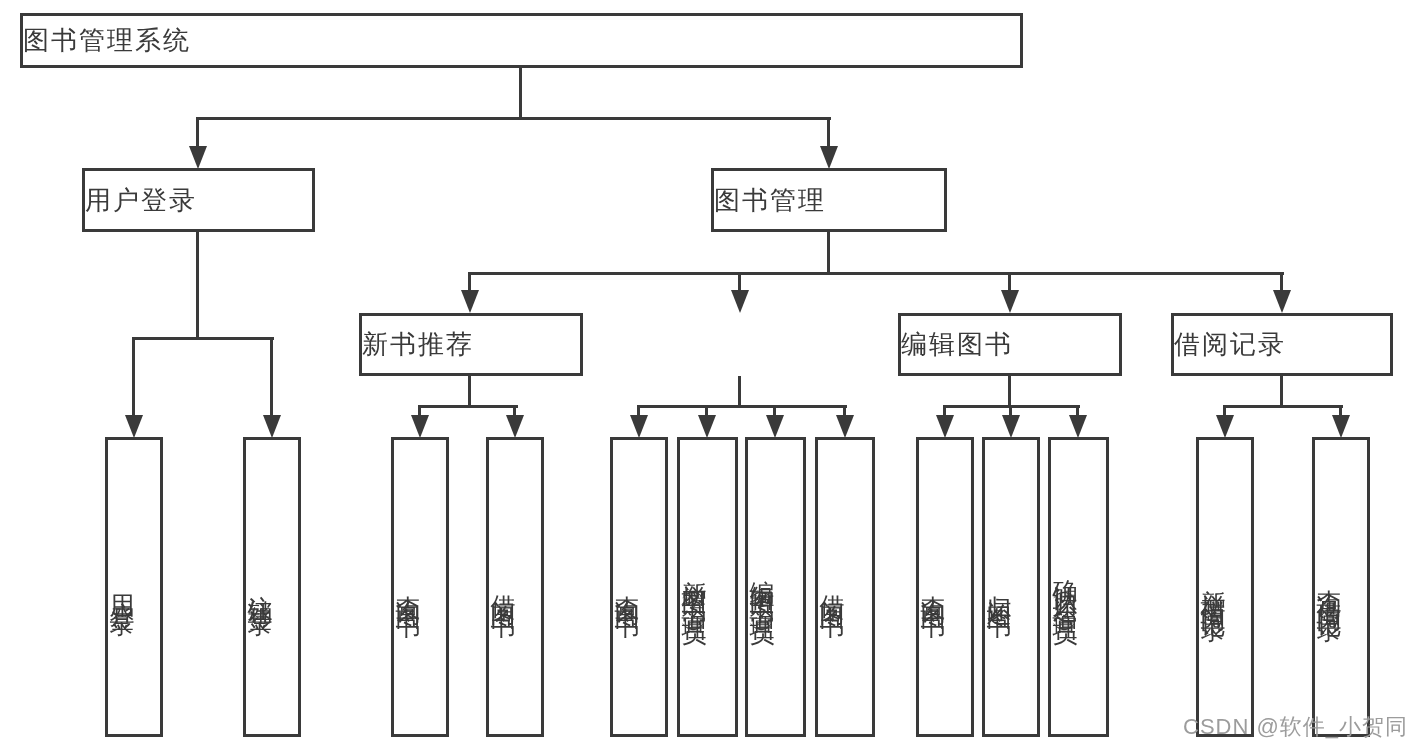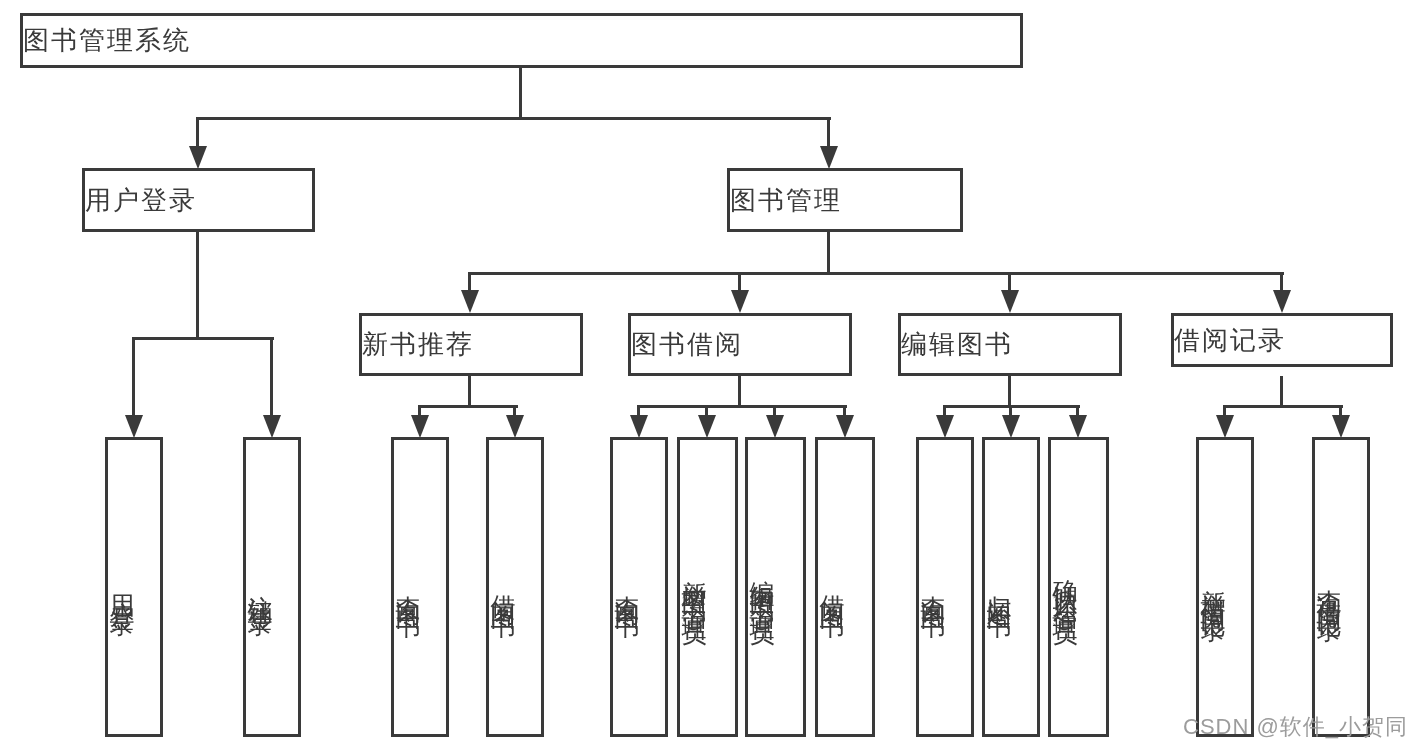--- a/index.html
+++ b/index.html
@@ -39,37 +39,34 @@
 <div id="stage">
 
   <div class="box box-h" style="left:20px; top:13px; width:1003px; height:55px;">
     <span>图书管理系统</span>
   </div>
 
   <div class="box box-h" style="left:82px; top:168px; width:233px; height:64px;">
     <span>用户登录</span>
   </div>
 
-  <div class="box box-h" style="left:711px; top:168px; width:236px; height:64px;margin-left:16px;">
+  <div class="box box-h" style="left:711px; top:168px; width:236px; height:64px;">
     <span>图书管理</span>
   </div>
 
   <div class="box box-h" style="left:359px; top:313px; width:224px; height:63px;">
     <span>新书推荐</span>
   </div>
 
-  <div class="box box-h" style="left:628px; top:313px; width:224px; height:63px;">
-    <span>图书借阅</span>
-  </div>
 
   <div class="box box-h" style="left:898px; top:313px; width:224px; height:63px;">
     <span>编辑图书</span>
   </div>
 
-  <div class="box box-h" style="left:1171px; top:313px; width:222px; height:54px;">
+  <div class="box box-h" style="left:1171px; top:313px; width:222px; height:63px;">
     <span>借阅记录</span>
   </div>
 
   <div class="box box-v" style="left:105px; top:437px; width:58px; height:300px;">
     <span class="vtext">用户登录</span>
   </div>
   <div class="box box-v" style="left:243px; top:437px; width:58px; height:300px;">
     <span class="vtext">注销登录</span>
   </div>
 

